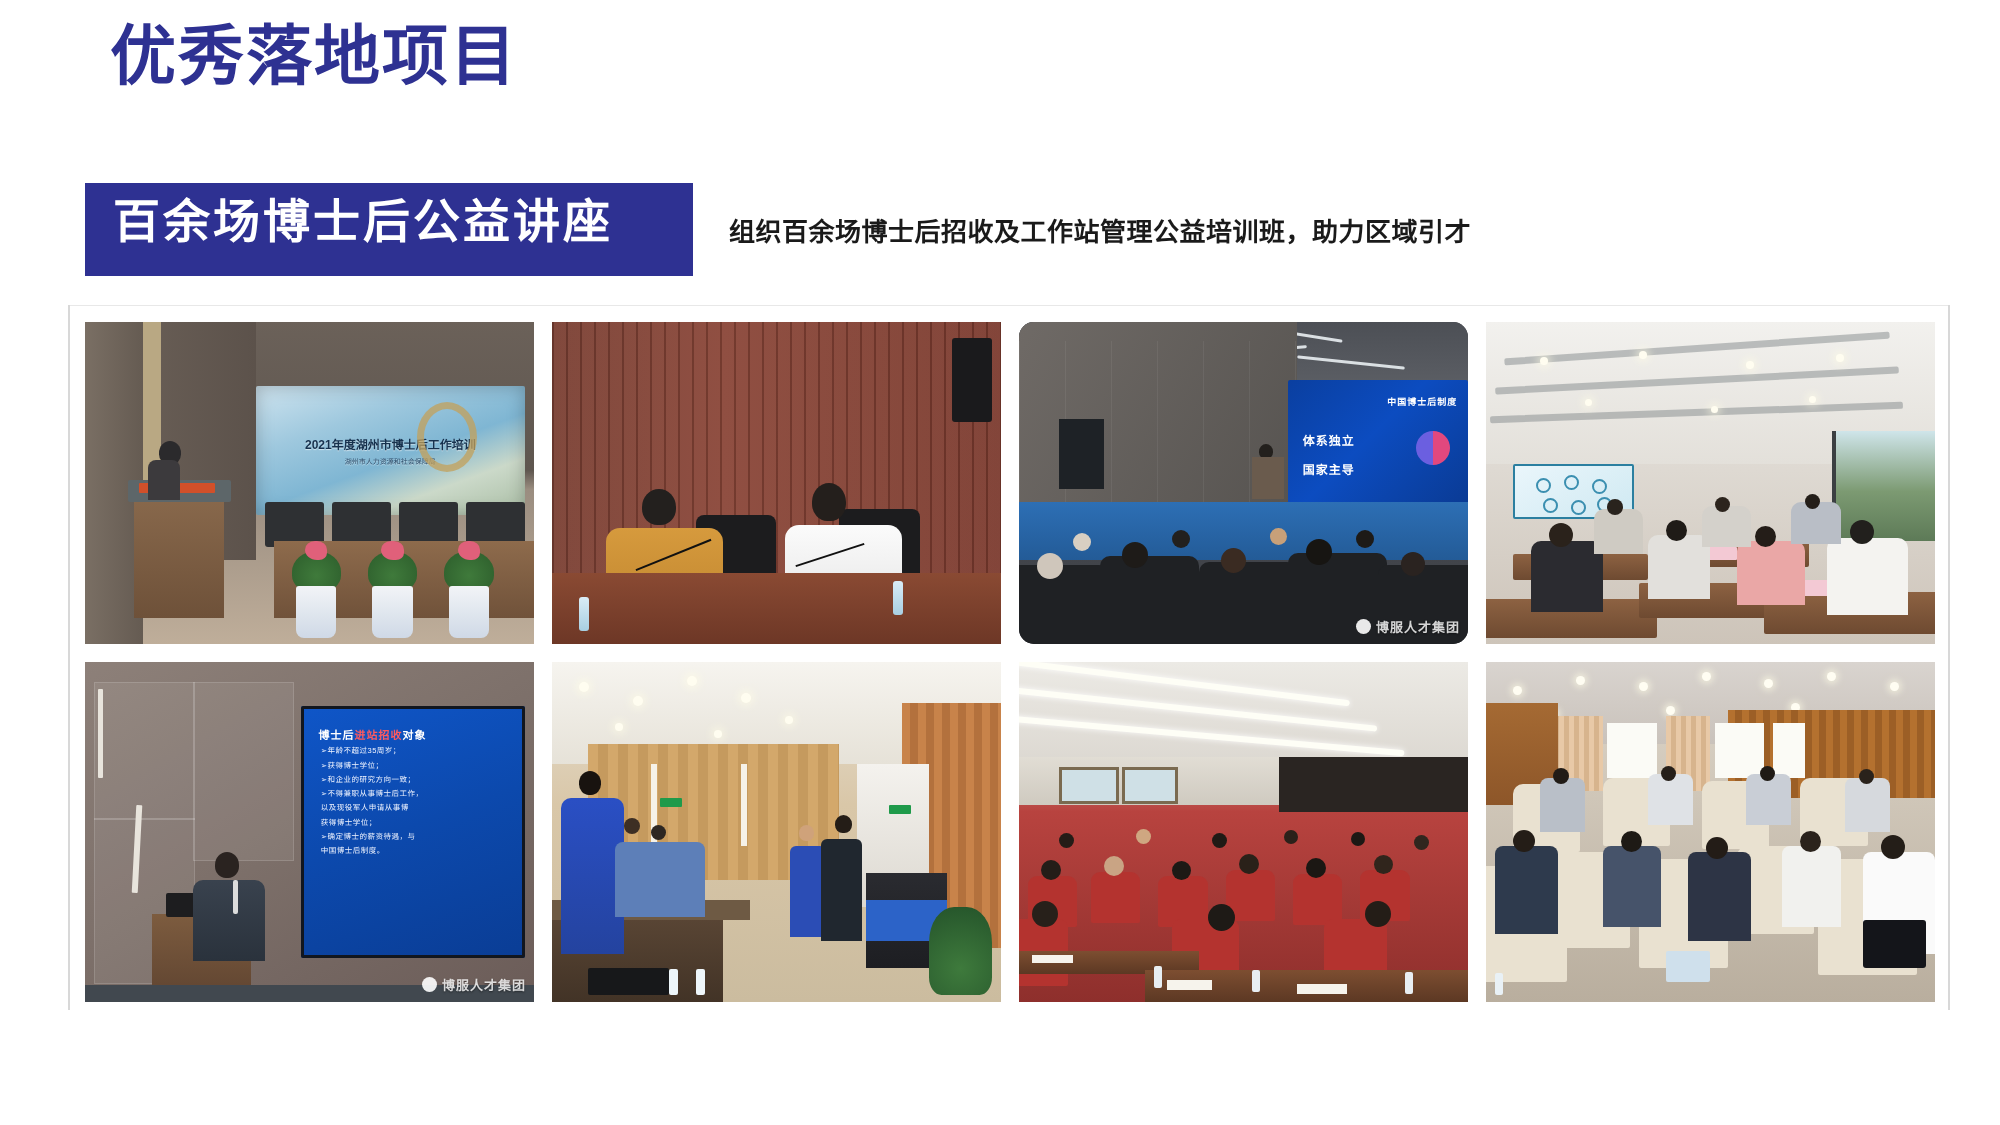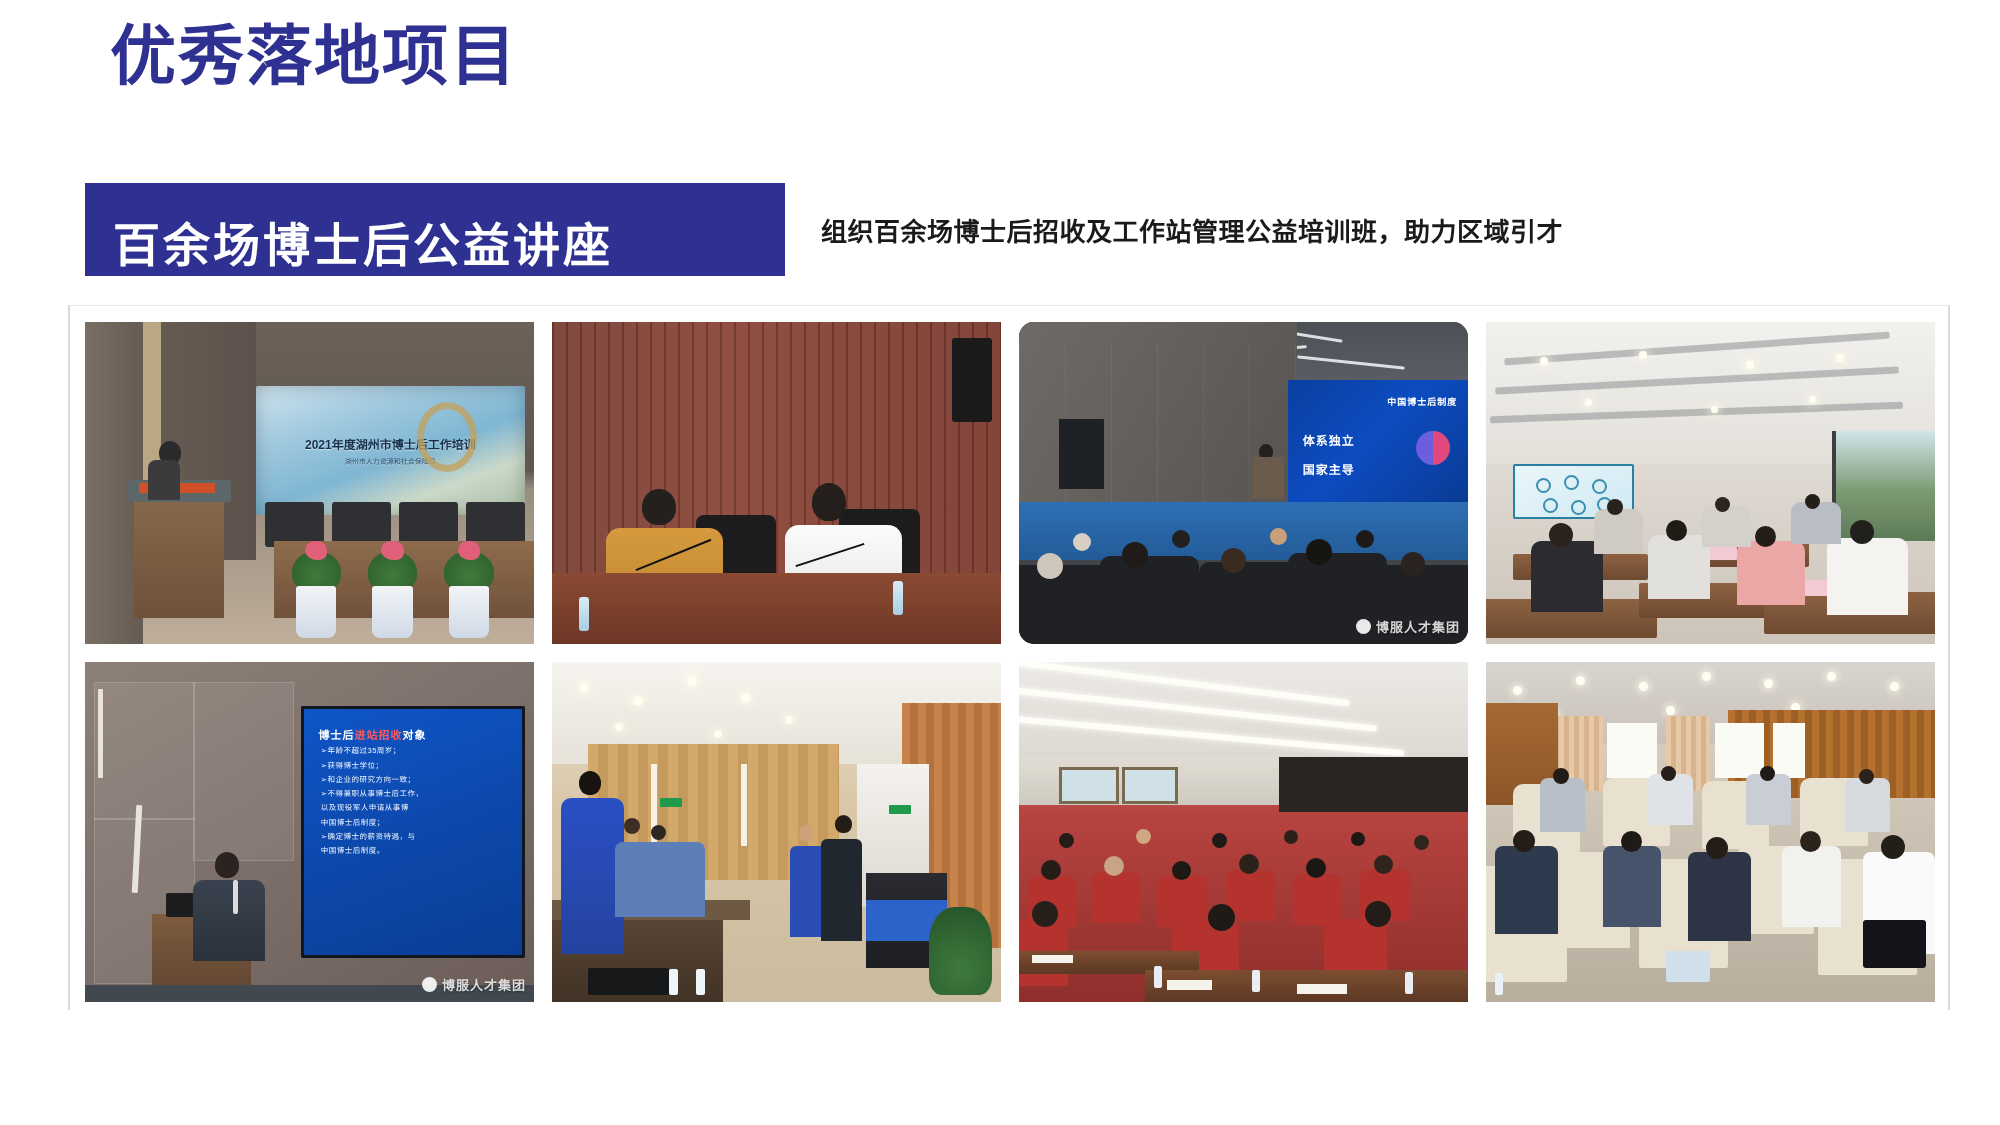--- a/index.html
+++ b/index.html
@@ -34,22 +34,22 @@
     font-family:"Liberation Sans",sans-serif;
   }
 
   
   .banner-row{
     position:absolute;left:85px;top:183px;
     display:flex;align-items:center;
   }
   .banner{
     background:#2E3192;
-    width:700px;height:93px;
-    display:flex;align-items:flex-end;
+    width:608px;height:93px;
+    display:flex;align-items:flex-start;
     box-sizing:border-box;
     padding-left:28px;
   }
   .banner-text{
     color:#ffffff;
     font-size:47px;
     font-weight:bold;
     letter-spacing:3px;
     white-space:nowrap;
     font-family:"DejaVu Sans","Liberation Sans",sans-serif;
@@ -470,21 +470,21 @@
         <div class="strip" style="left:11%;top:42%;width:6px;height:26%;transform:rotate(3deg);"></div>
         <div class="screenbox blue5">
           <div class="t5">
             <span>博士后</span><em>进站招收</em><span>对象</span>
           </div>
           <div class="bl">➢年龄不超过35周岁；</div>
           <div class="bl">➢获得博士学位；</div>
           <div class="bl">➢和企业的研究方向一致；</div>
           <div class="bl">➢不得兼职从事博士后工作，</div>
           <div class="bl">  以及现役军人申请从事博</div>
-          <div class="bl">  中国博士后制度；</div>
+          <div class="bl">  获得博士学位；</div>
           <div class="bl">➢确定博士的薪资待遇，与</div>
           <div class="bl">  中国博士后制度。</div>
         </div>
         <div class="podium5"></div>
         <div class="lap5"></div>
         <div class="b5"></div>
         <div class="head h5"></div>
         <div style="position:absolute;left:33%;top:64%;width:5px;height:10%;background:#dcdcdc;border-radius:2px;"></div>
         <div style="position:absolute;left:0;bottom:0;width:100%;height:5%;background:#41484f;"></div>
         <div class="wm">

